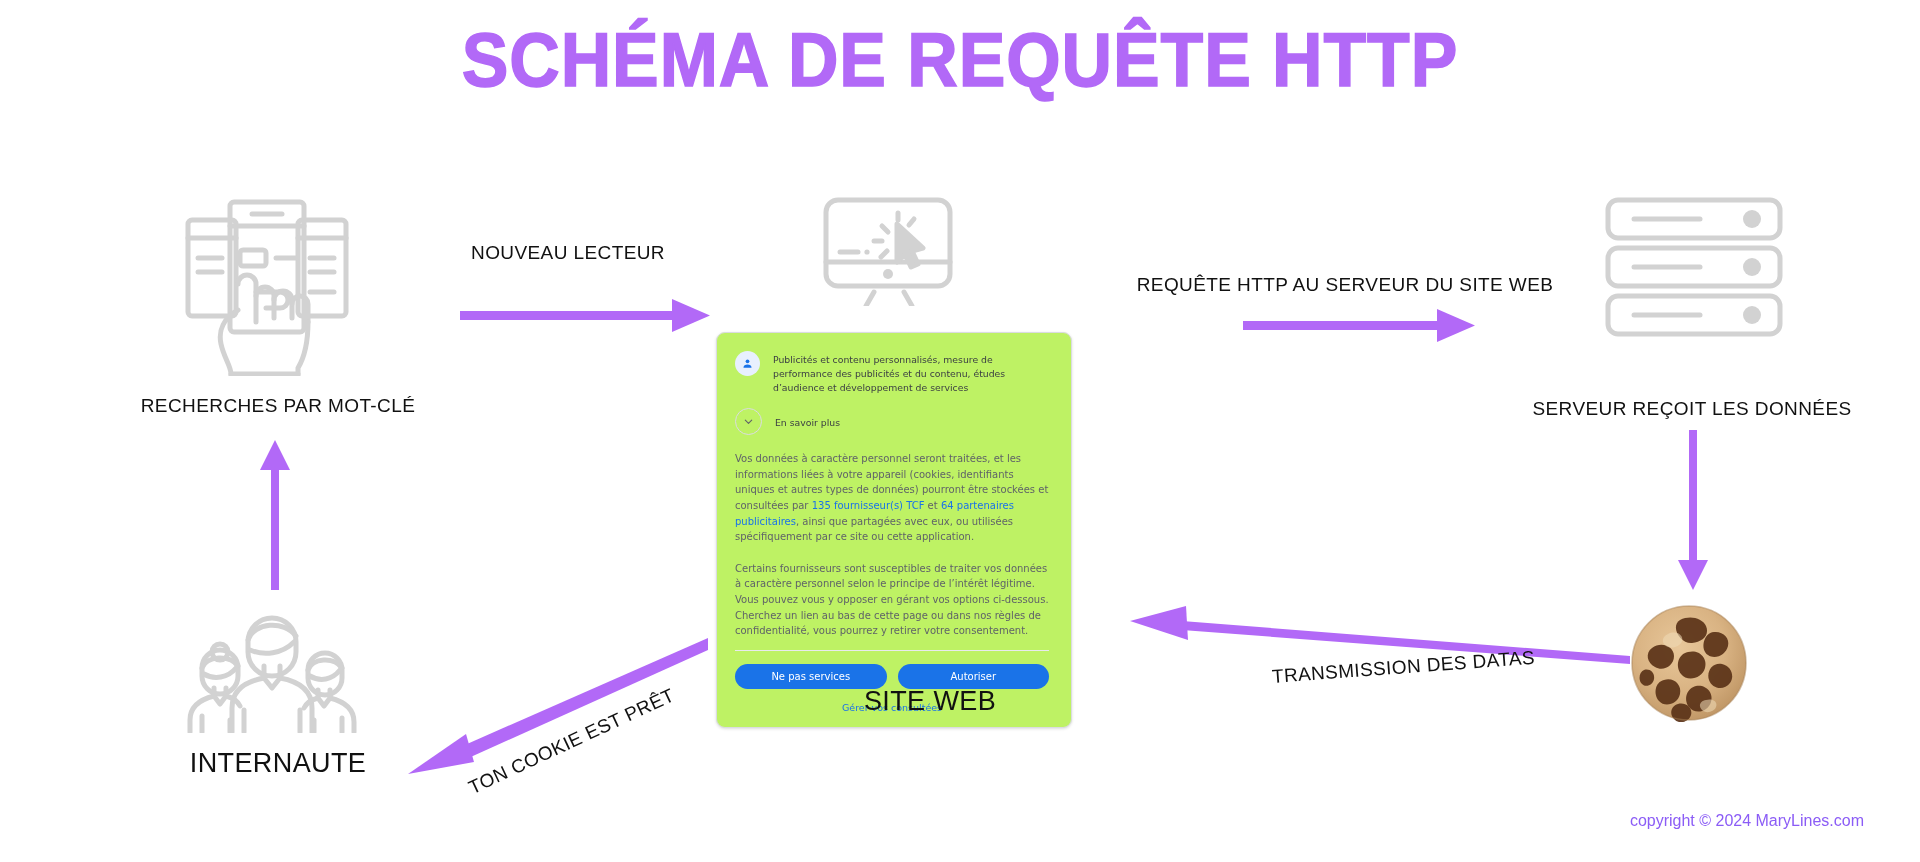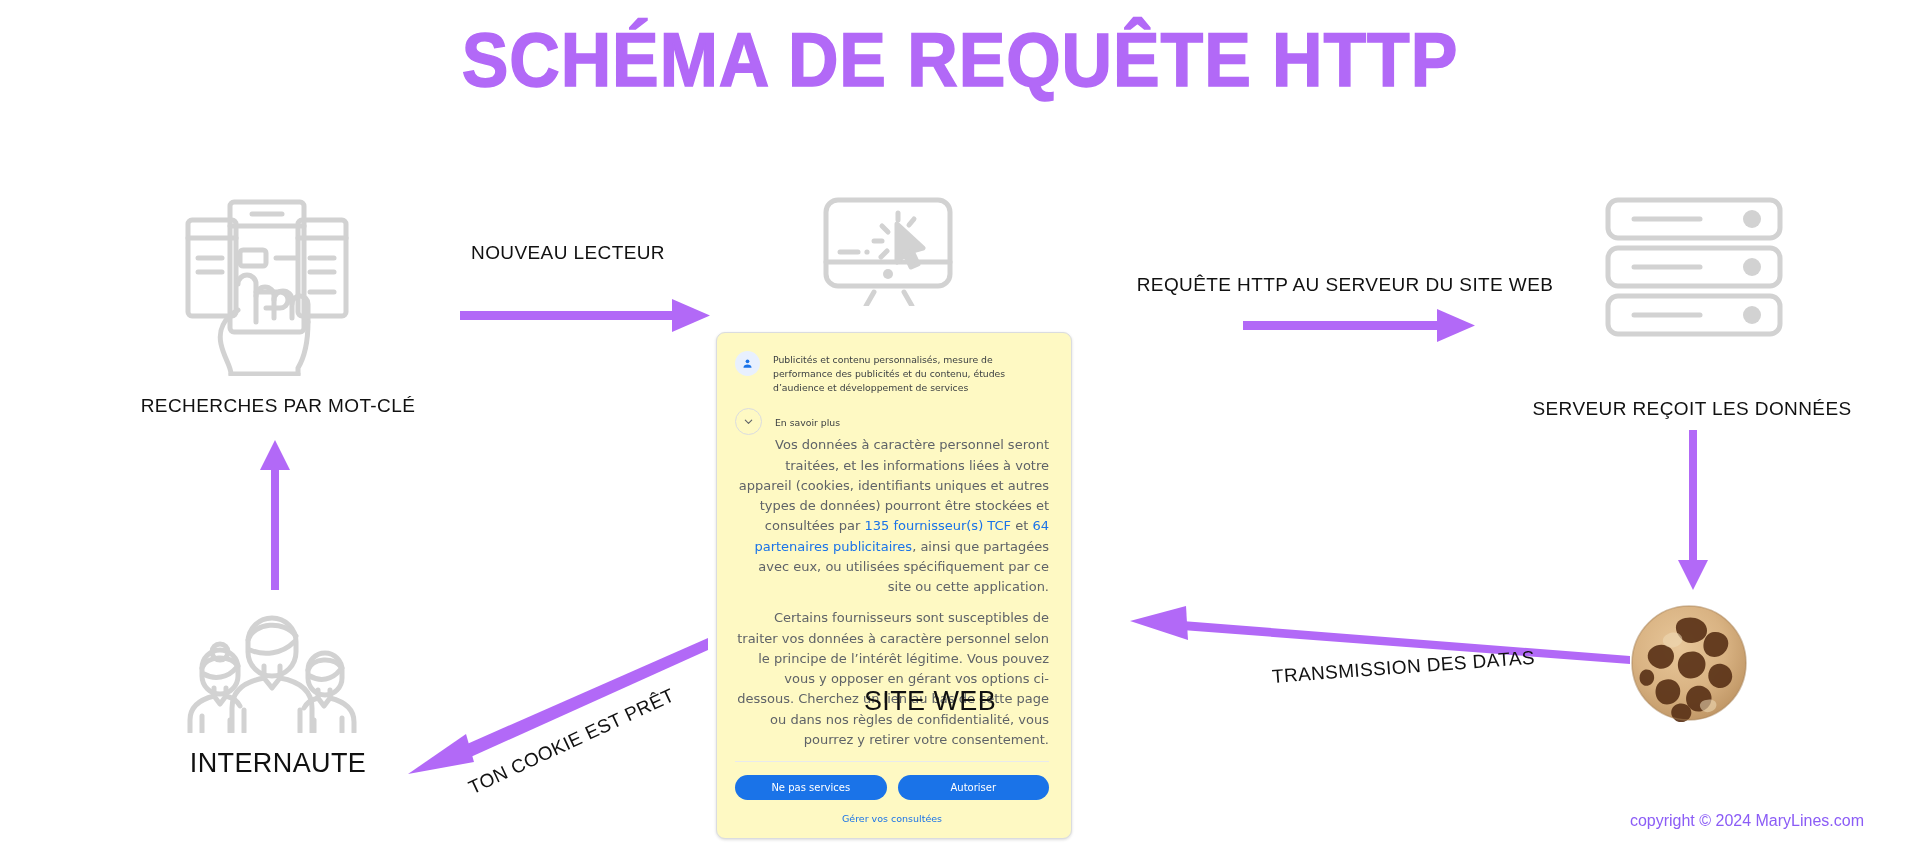--- a/index.html
+++ b/index.html
@@ -28,35 +28,35 @@
   .grayf{fill:#d2d2d2;}
 
   
   .arrow{position:absolute;}
   .arrow svg{display:block;overflow:visible;}
   .apurple{fill:#b269f7;}
 
   
   .consent{
     position:absolute;left:716px;top:332px;width:356px;
-    background:#fef9c3;border:1px solid #dadce0;border-radius:9px;
+    background:#bef264;border:1px solid #dadce0;border-radius:9px;
     box-shadow:0 1px 3px rgba(0,0,0,.14);
     font-family:"DejaVu Sans","Liberation Sans",sans-serif;
     padding:18px 22px 14px 18px;box-sizing:border-box;
   }
   .crow{display:flex;align-items:flex-start;gap:13px;margin-bottom:14px;}
   .cbadge{
     flex:0 0 auto;width:25px;height:25px;border-radius:50%;
     background:#e8f0fe;display:flex;align-items:center;justify-content:center;
   }
   .cbadge svg{display:block;}
   .crow .ctxt{font-size:9.3px;line-height:1.48;color:#3c4043;padding-top:2px;}
   .crow.expand{align-items:center;margin-bottom:0;}
   .cbadge.plain{background:transparent;border:1px solid #dadce0;}
-  .cpara{font-size:13px;line-height:1.56;color:#5f6368;margin:0 0 11px 0;text-align:right;}
+  .cpara{font-size:10px;line-height:1.56;color:#5f6368;margin:16px 0 11px 0;}
   .cpara a{color:#1a73e8;text-decoration:none;}
   .cdiv{height:1px;background:#e8eaed;margin:4px 0 13px 0;}
   .cbtns{display:flex;gap:11px;}
   .cbtn{
     flex:1;background:#1a73e8;color:#fff;border:none;border-radius:40px;
     height:25px;font-size:10px;font-family:inherit;cursor:pointer;
     display:flex;align-items:center;justify-content:center;
   }
   .clink{
     display:block;text-align:center;color:#1a73e8;font-size:9.5px;

